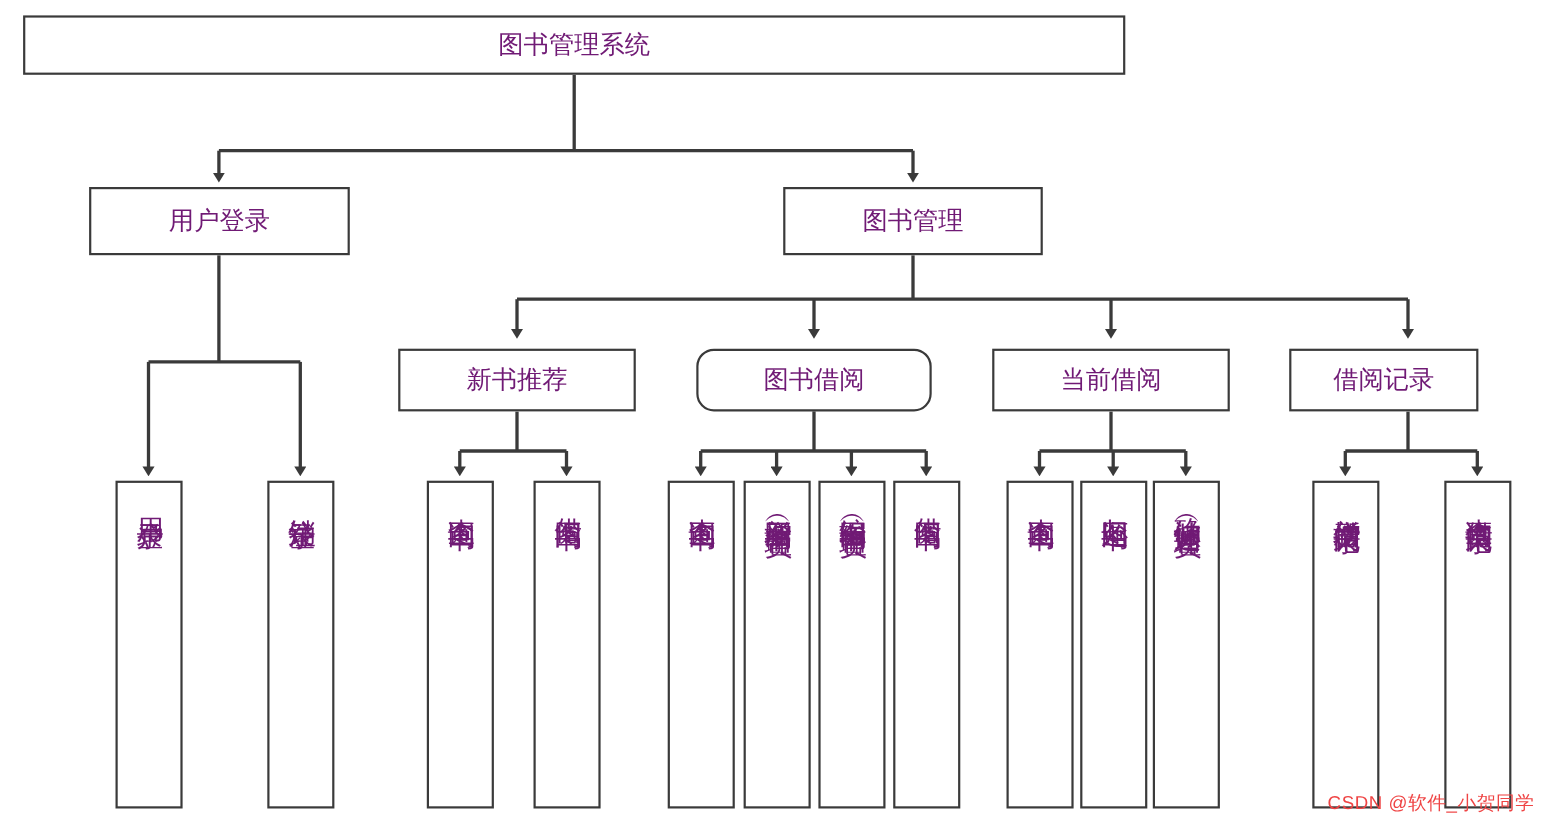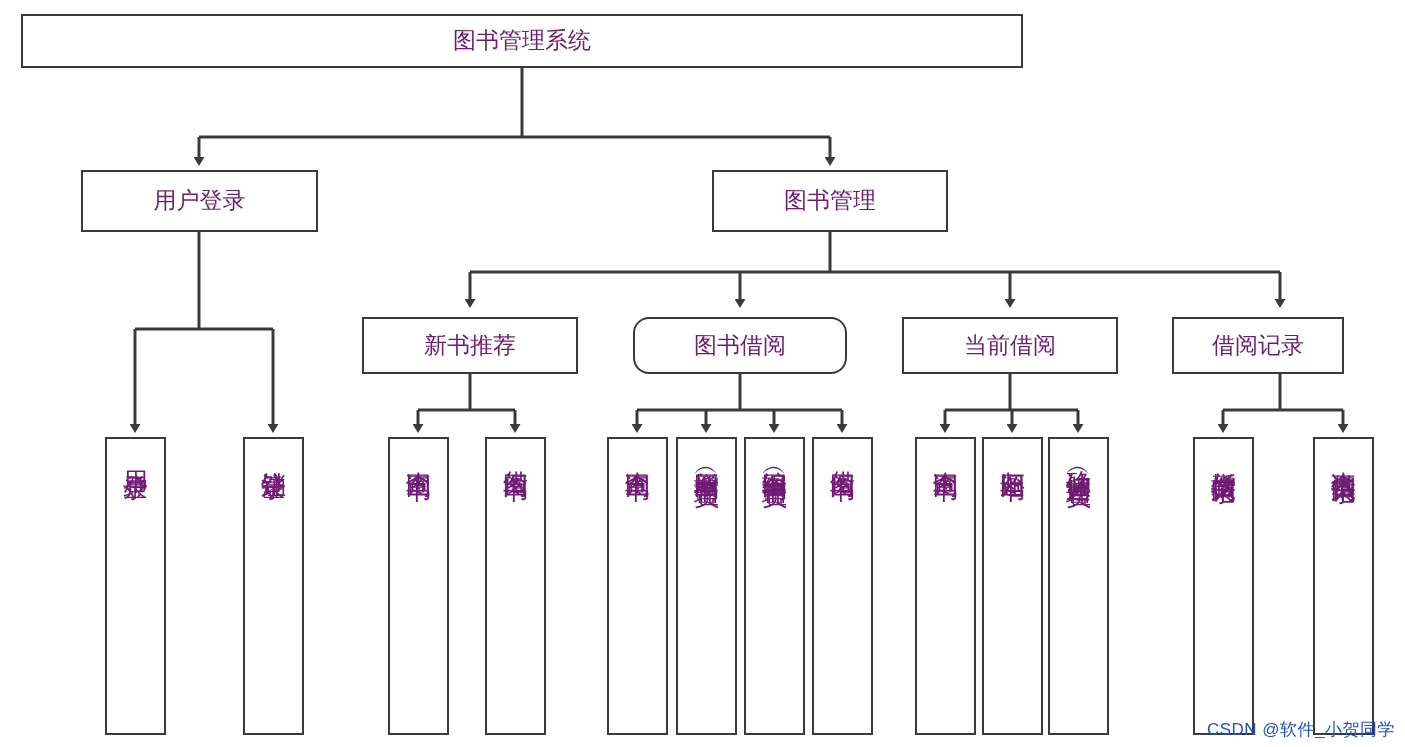--- a/index.html
+++ b/index.html
@@ -57,21 +57,21 @@
     font-size: 25px;
     letter-spacing: 2px;
     line-height: 1;
     white-space: nowrap;
   }
   #watermark {
     position: absolute;
     right: 10px;
     bottom: 6px;
     font-size: 17px;
-    color: #1d4ed8;
+    color: #ef4444;
     letter-spacing: 0.5px;
     white-space: nowrap;
     user-select: none;
   }
 </style>
 </head>
 <body>
 
 <div id="canvas">
 

